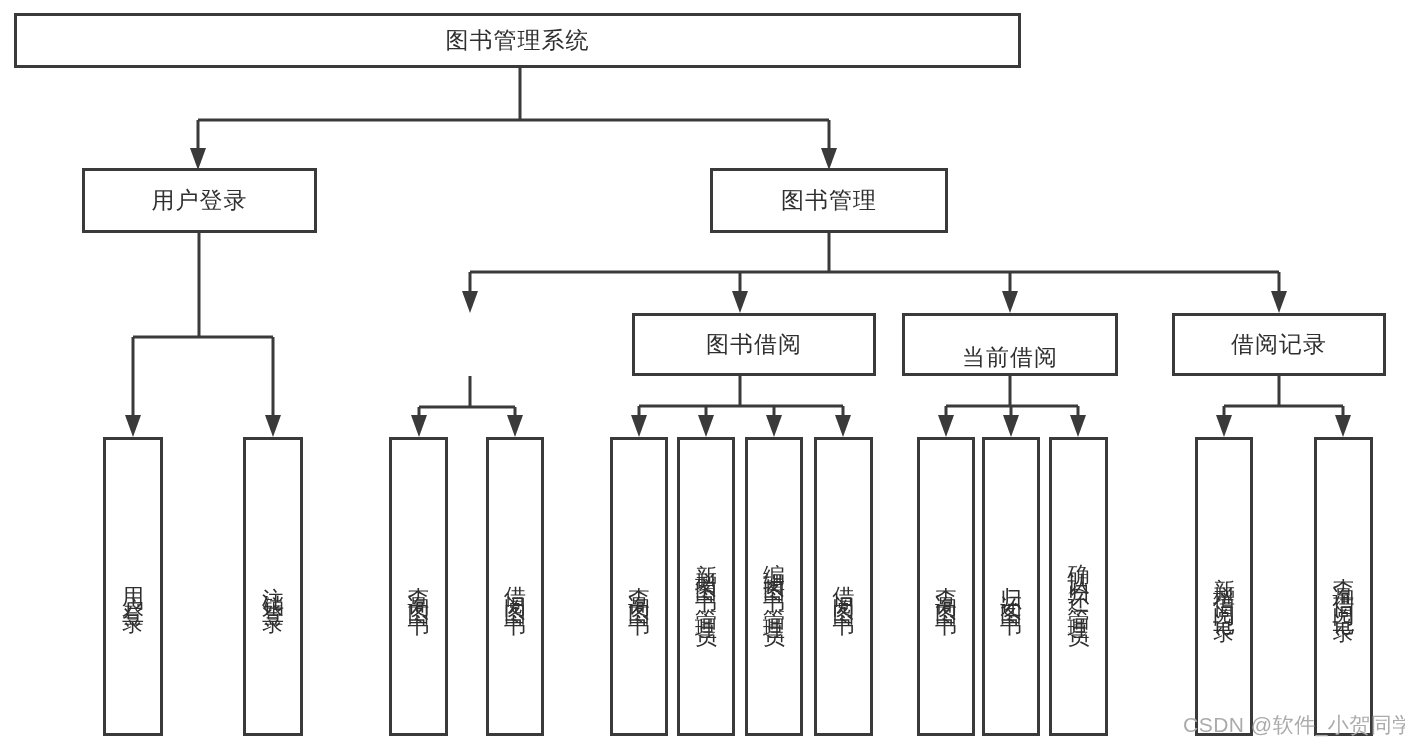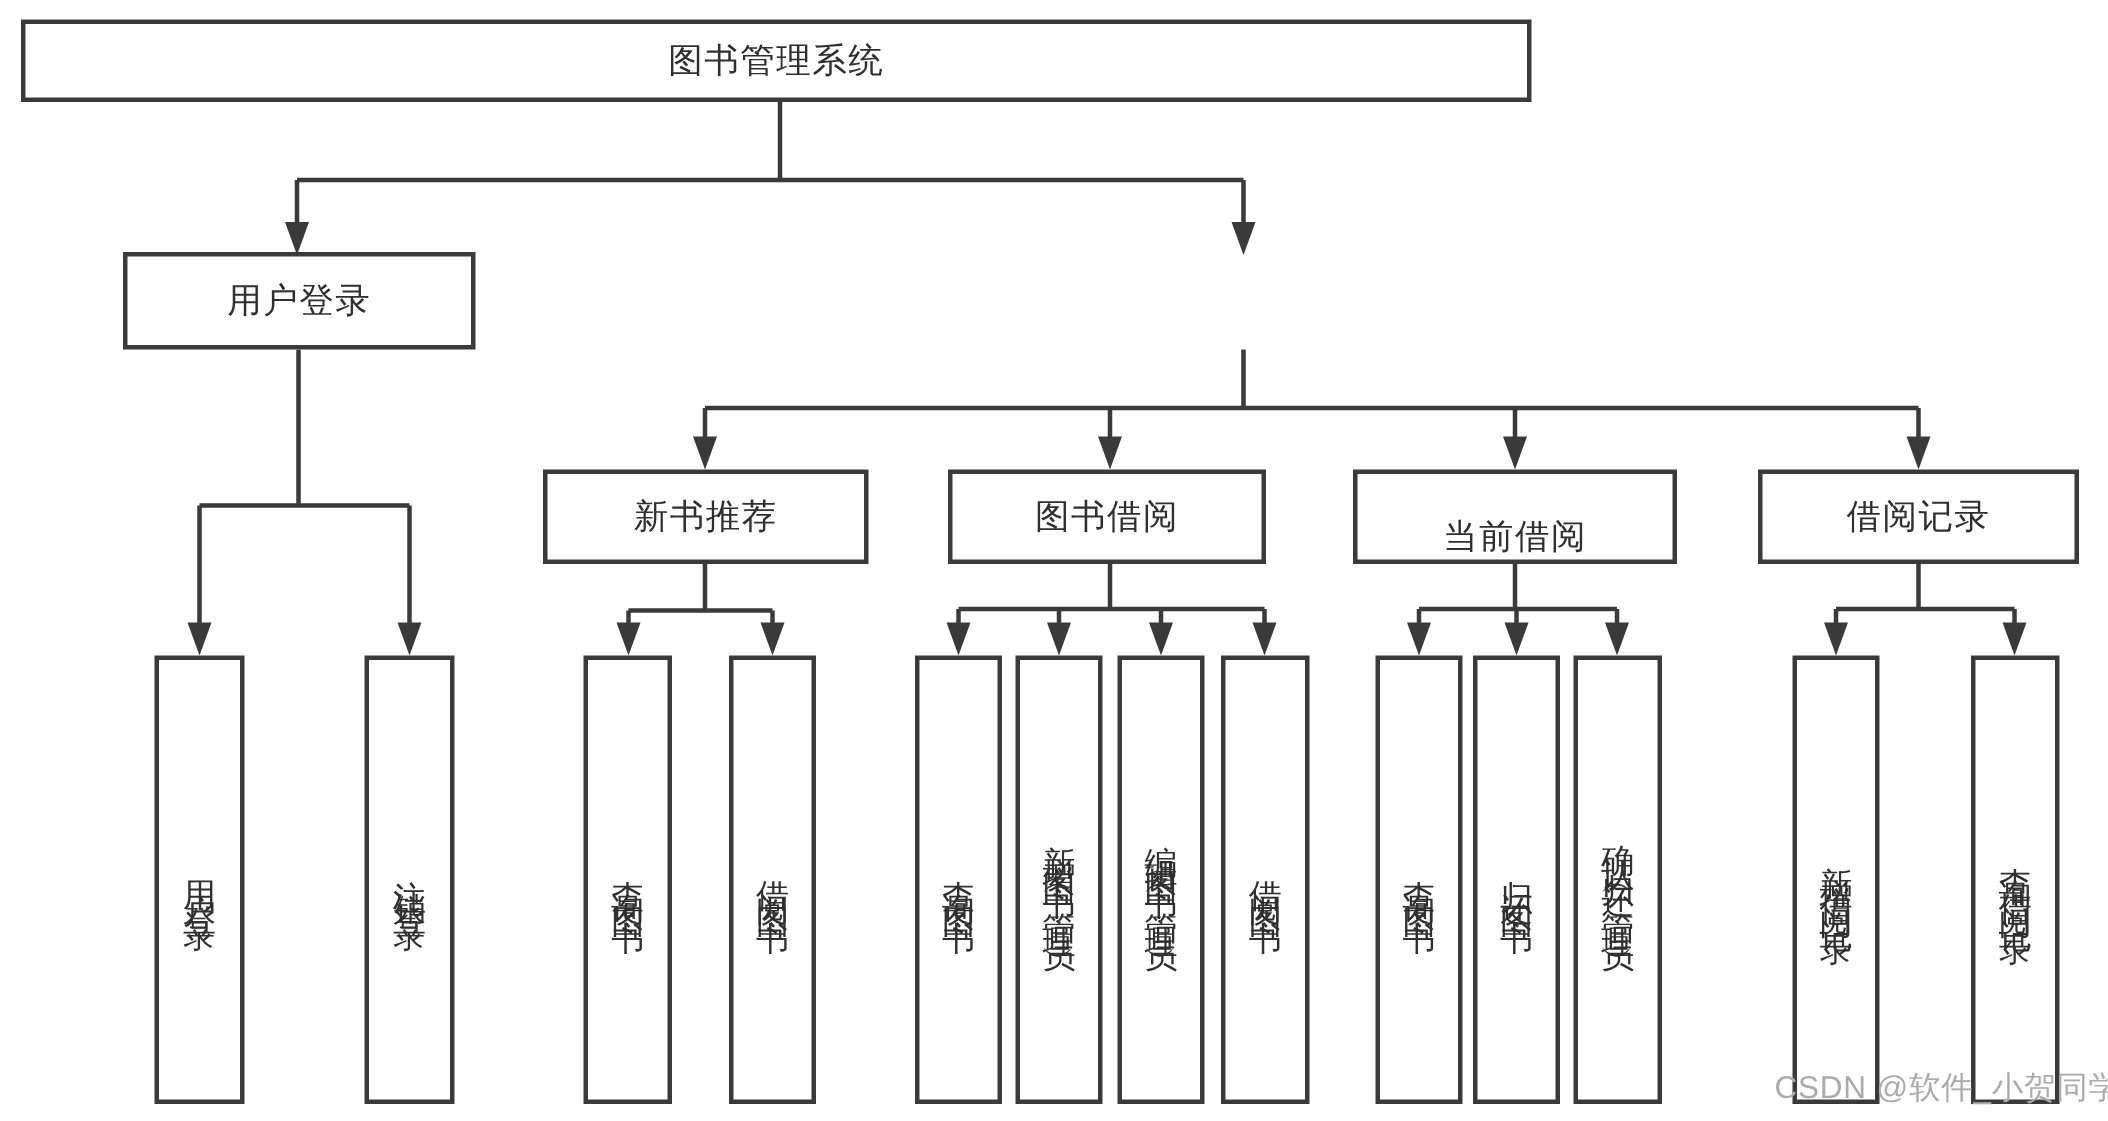--- a/index.html
+++ b/index.html
@@ -83,25 +83,25 @@
     <polygon class="carrow" points="1335,415 1351,415 1343,437"></polygon>
   </svg>
 
   <div class="box" style="left:14px;top:13px;width:1007px;height:55px;">
     <span>图书管理系统</span>
   </div>
 
   <div class="box" style="left:82px;top:168px;width:235px;height:65px;">
     <span>用户登录</span>
   </div>
+  <div class="box" style="left:710px;top:168px;width:238px;height:65px;">
+    <span>图书管理</span>
+  </div>
 
-  <div class="box" style="left:362px;top:313px;width:217px;height:63px;">
-    <span>新书推荐</span>
-  </div>
-  <div class="box" style="left:632px;top:313px;width:212px;height:63px;">
+  <div class="box" style="left:632px;top:313px;width:244px;height:63px;">
     <span>图书借阅</span>
   </div>
   <div class="box" style="left:902px;top:313px;width:216px;height:63px;align-items:flex-end;">
     <span>当前借阅</span>
   </div>
   <div class="box" style="left:1172px;top:313px;width:214px;height:63px;">
     <span>借阅记录</span>
   </div>
 
   <div class="vbox" style="left:103px;top:437px;width:60px;height:299px;">

